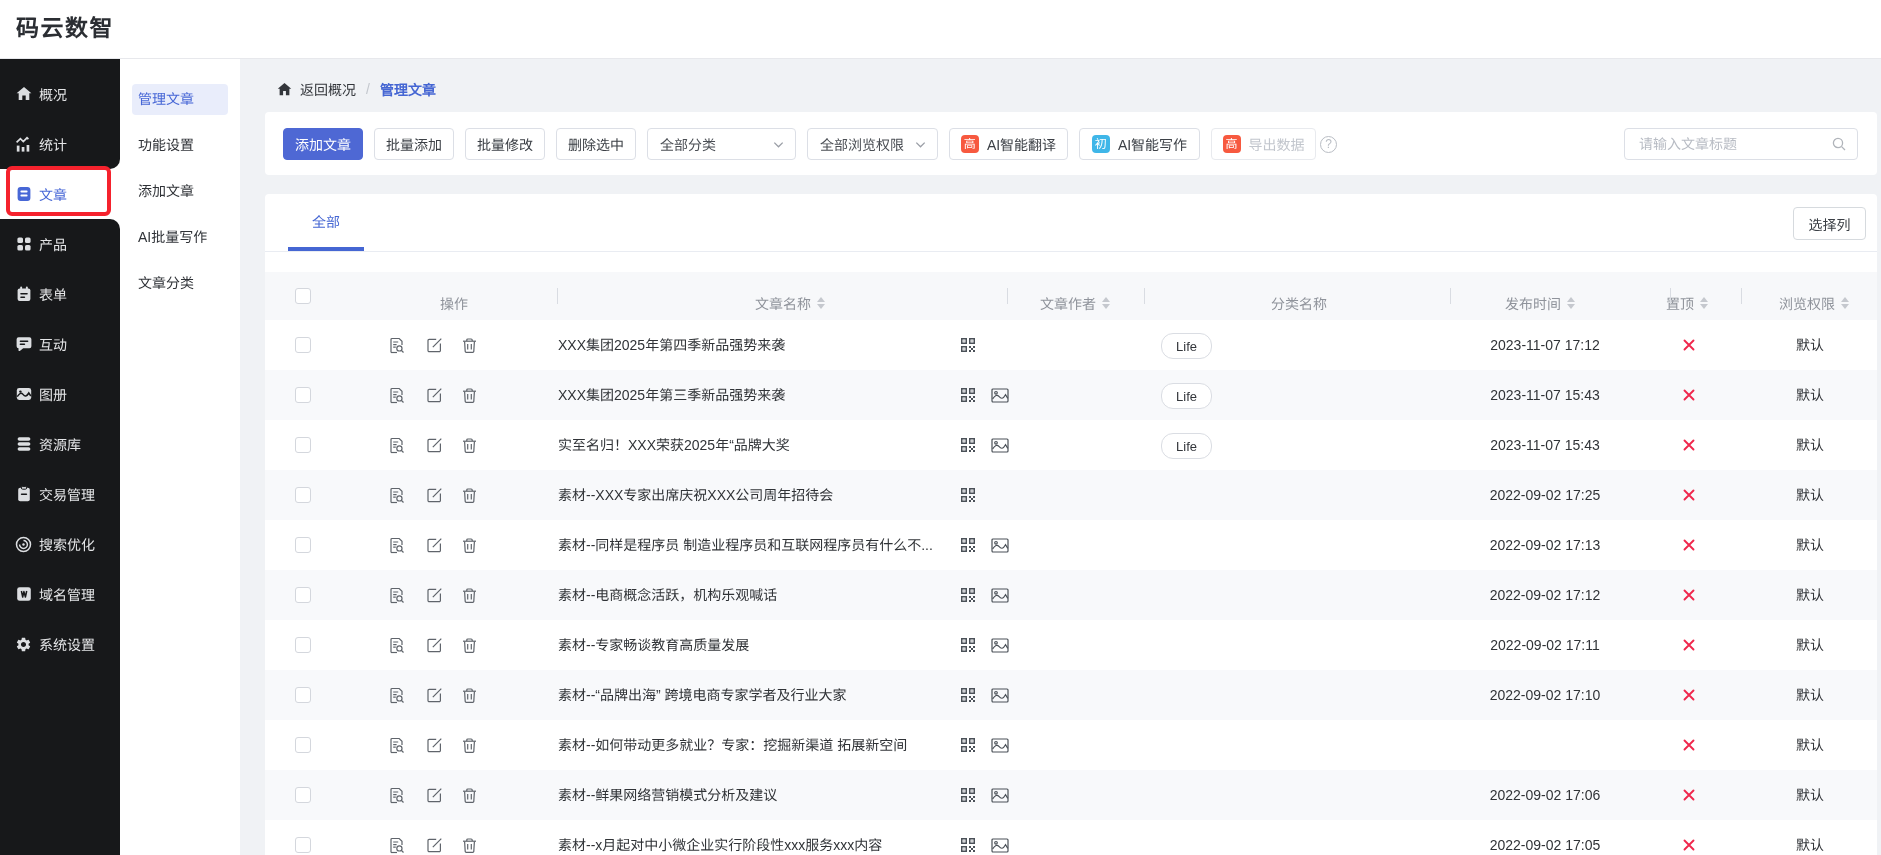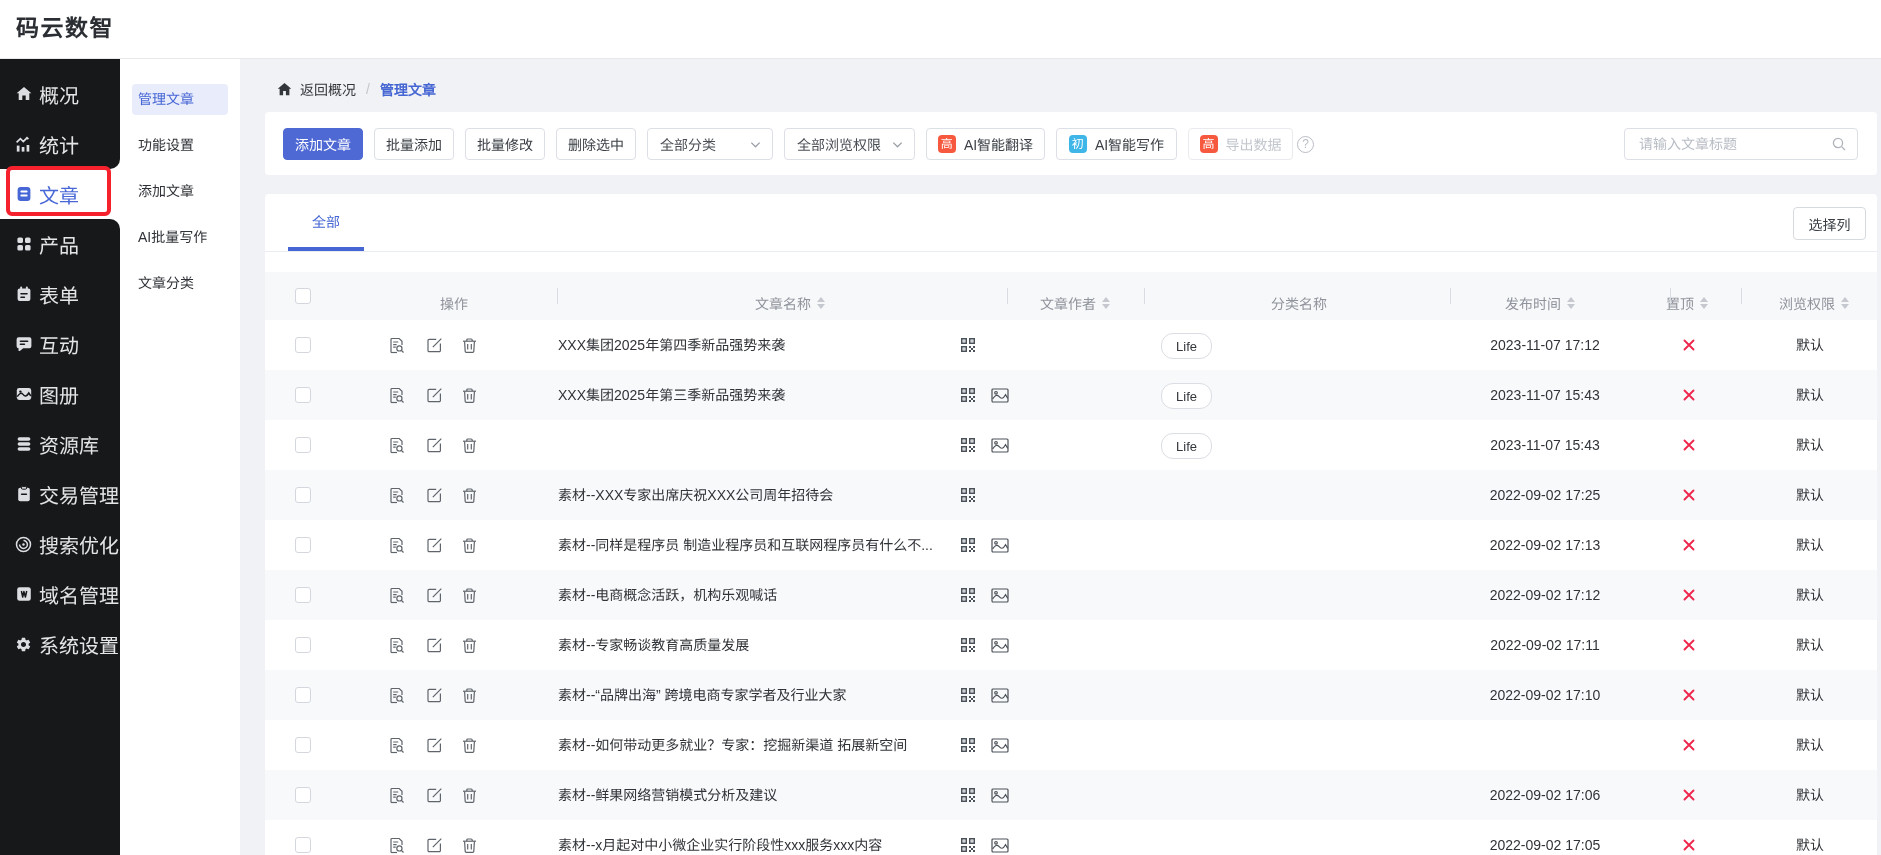--- a/index.html
+++ b/index.html
@@ -15,21 +15,21 @@
   
   .app-header { position:absolute; left:0; top:0; width:1881px; height:59px; background:#fff; border-bottom:1px solid #e7e8ec; z-index:6; }
   .logo { position:absolute; left:16px; top:0; line-height:57px; font-size:23px; font-weight:700; color:#2b2e33; letter-spacing:1.5px; }
 
   
   .sidebar { position:absolute; left:0; top:59px; width:120px; height:796px; background:#fff; z-index:4; }
   .seg { background:#17181a; }
   .seg-top { position:absolute; left:0; top:0; width:120px; height:110px; border-bottom-right-radius:10px; padding-top:10px; }
   .seg-bottom { position:absolute; left:0; top:160px; width:120px; bottom:0; border-top-right-radius:10px; }
   .active-slot { position:absolute; left:0; top:110px; width:120px; height:50px; background:#fff; }
-  .nav-item { height:50px; display:flex; align-items:center; padding-left:15px; font-size:20px; color:#e4e5e7; cursor:pointer; }
+  .nav-item { height:50px; display:flex; align-items:center; padding-left:15px; font-size:14px; color:#e4e5e7; cursor:pointer; }
   .nav-item .nicon { width:17px; height:17px; margin-right:7px; color:#dcdee1; flex:none; display:flex; align-items:center; justify-content:center; }
   .nav-item.active { color:#4767d6; }
   .nav-item.active .nicon { color:#4767d6; }
   .annotation-box { position:absolute; left:6px; top:107px; width:105px; height:50px; border:4px solid #f5222d; border-radius:6px; z-index:20; pointer-events:none; }
 
   
   .submenu { position:absolute; left:120px; top:59px; width:120px; height:796px; background:#fff; z-index:3; padding-top:25px; }
   .submenu-item { width:96px; height:31px; margin:0 0 15px 12px; line-height:31px; padding-left:6px; font-size:14px; color:#2f3237; border-radius:4px; cursor:pointer; white-space:nowrap; }
   .submenu-item.active { background:#e9edfb; color:#4767d6; }
 
@@ -41,21 +41,21 @@
   .breadcrumb .bc-sep { color:#c3c7cd; margin:0 10px; }
   .breadcrumb .bc-current { color:#4566d3; font-weight:700; }
   .bc-back { cursor:pointer; }
 
   
   .toolbar { position:absolute; left:25px; top:53px; width:1612px; height:63px; background:#fff; border-radius:4px; }
   .toolbar-left { position:absolute; left:18px; top:16px; display:flex; gap:11px; align-items:center; }
   .btn { height:32px; border:1px solid #dcdfe6; border-radius:4px; background:#fff; font-size:14px; color:#3c4046; display:flex; align-items:center; justify-content:center; cursor:pointer; white-space:nowrap; }
   .btn.primary { background:#4e68d4; border-color:#4e68d4; color:#fff; }
   .w80 { width:80px; }
-  .select { width:126px; padding:0 10px 0 12px; justify-content:space-between; color:#4a4e54; }
+  .select { width:149px; padding:0 10px 0 12px; justify-content:space-between; color:#4a4e54; }
   .select.wide { width:131px; }
   .select .chev { color:#9a9ea6; display:flex; }
   .btn.ai { gap:8px; } .btn.ai.w119 { width:119px; } .btn.ai.w121 { width:121px; } .btn.ai.w105 { width:105px; }
   .badge { width:18px; height:18px; border-radius:4px; color:#fff; font-size:12px; line-height:18px; text-align:center; flex:none; }
   .badge.red { background:#f7593f; }
   .badge.cyan { background:#3fb6e8; }
   .btn.export { color:#c2c6cd; border-color:#e8eaee; cursor:not-allowed; }
   .help-icon { width:17px; height:17px; border:1px solid #b9bdc4; border-radius:50%; color:#b9bdc4; font-size:12px; line-height:15px; text-align:center; margin-left:-7px; flex:none; cursor:pointer; }
   .search-box { position:absolute; right:19px; top:16px; width:234px; height:32px; border:1px solid #dcdfe6; border-radius:4px; background:#fff; display:flex; align-items:center; padding:0 10px 0 14px; }
   .search-box input { border:0; outline:0; flex:1; font-size:14px; color:#33363b; background:transparent; font-family:Liberation Sans, sans-serif; min-width:0; }
@@ -468,20 +468,21 @@
             </svg>
           </span>
     <span class="op-icon op-delete">
             <svg width="17" height="17" viewBox="0 0 17 17" fill="none" stroke="currentColor" stroke-width="1.2">
               <path d="M2 4.2h13"></path>
               <path d="M5.8 4V3a1 1 0 0 1 1-1h3.4a1 1 0 0 1 1 1v1"></path>
               <path d="M3.6 4.4l.6 10a1 1 0 0 0 1 .9h6.6a1 1 0 0 0 1-.9l.6-10"></path>
               <path d="M6.7 7v5.4M10.3 7v5.4"></path>
             </svg>
           </span>
+    <div class="cell-title">实至名归！XXX荣获2025年“品牌大奖</div>
     <span class="cell-qr">
             <svg width="16" height="16" viewBox="0 0 16 16" fill="currentColor">
               <path d="M1 1h6v6H1Zm1.5 1.5v3h3v-3Zm1 1h1v1h-1ZM9 1h6v6H9Zm1.5 1.5v3h3v-3Zm1 1h1v1h-1ZM1 9h6v6H1Zm1.5 1.5v3h3v-3Zm1 1h1v1h-1ZM9 9h2v2H9Zm2 2h2v2h-2Zm2-2h2v2h-2Zm0 4h2v2h-2Zm-4 0h2v2H9Z"></path>
             </svg>
           </span>
     <span class="cell-img">
             <svg width="18" height="15" viewBox="0 0 18 15" fill="none" stroke="currentColor" stroke-width="1.2">
               <rect x="1" y="1" width="16" height="13" rx="1"></rect>
               <circle cx="5" cy="4.8" r="1.3"></circle>
               <path d="M1.6 10.8c2.6-3.4 4.4-4.6 6.3-2.4 2.2 2.6 4.2 2.8 6.6-1.6l2.3 3.6"></path>

